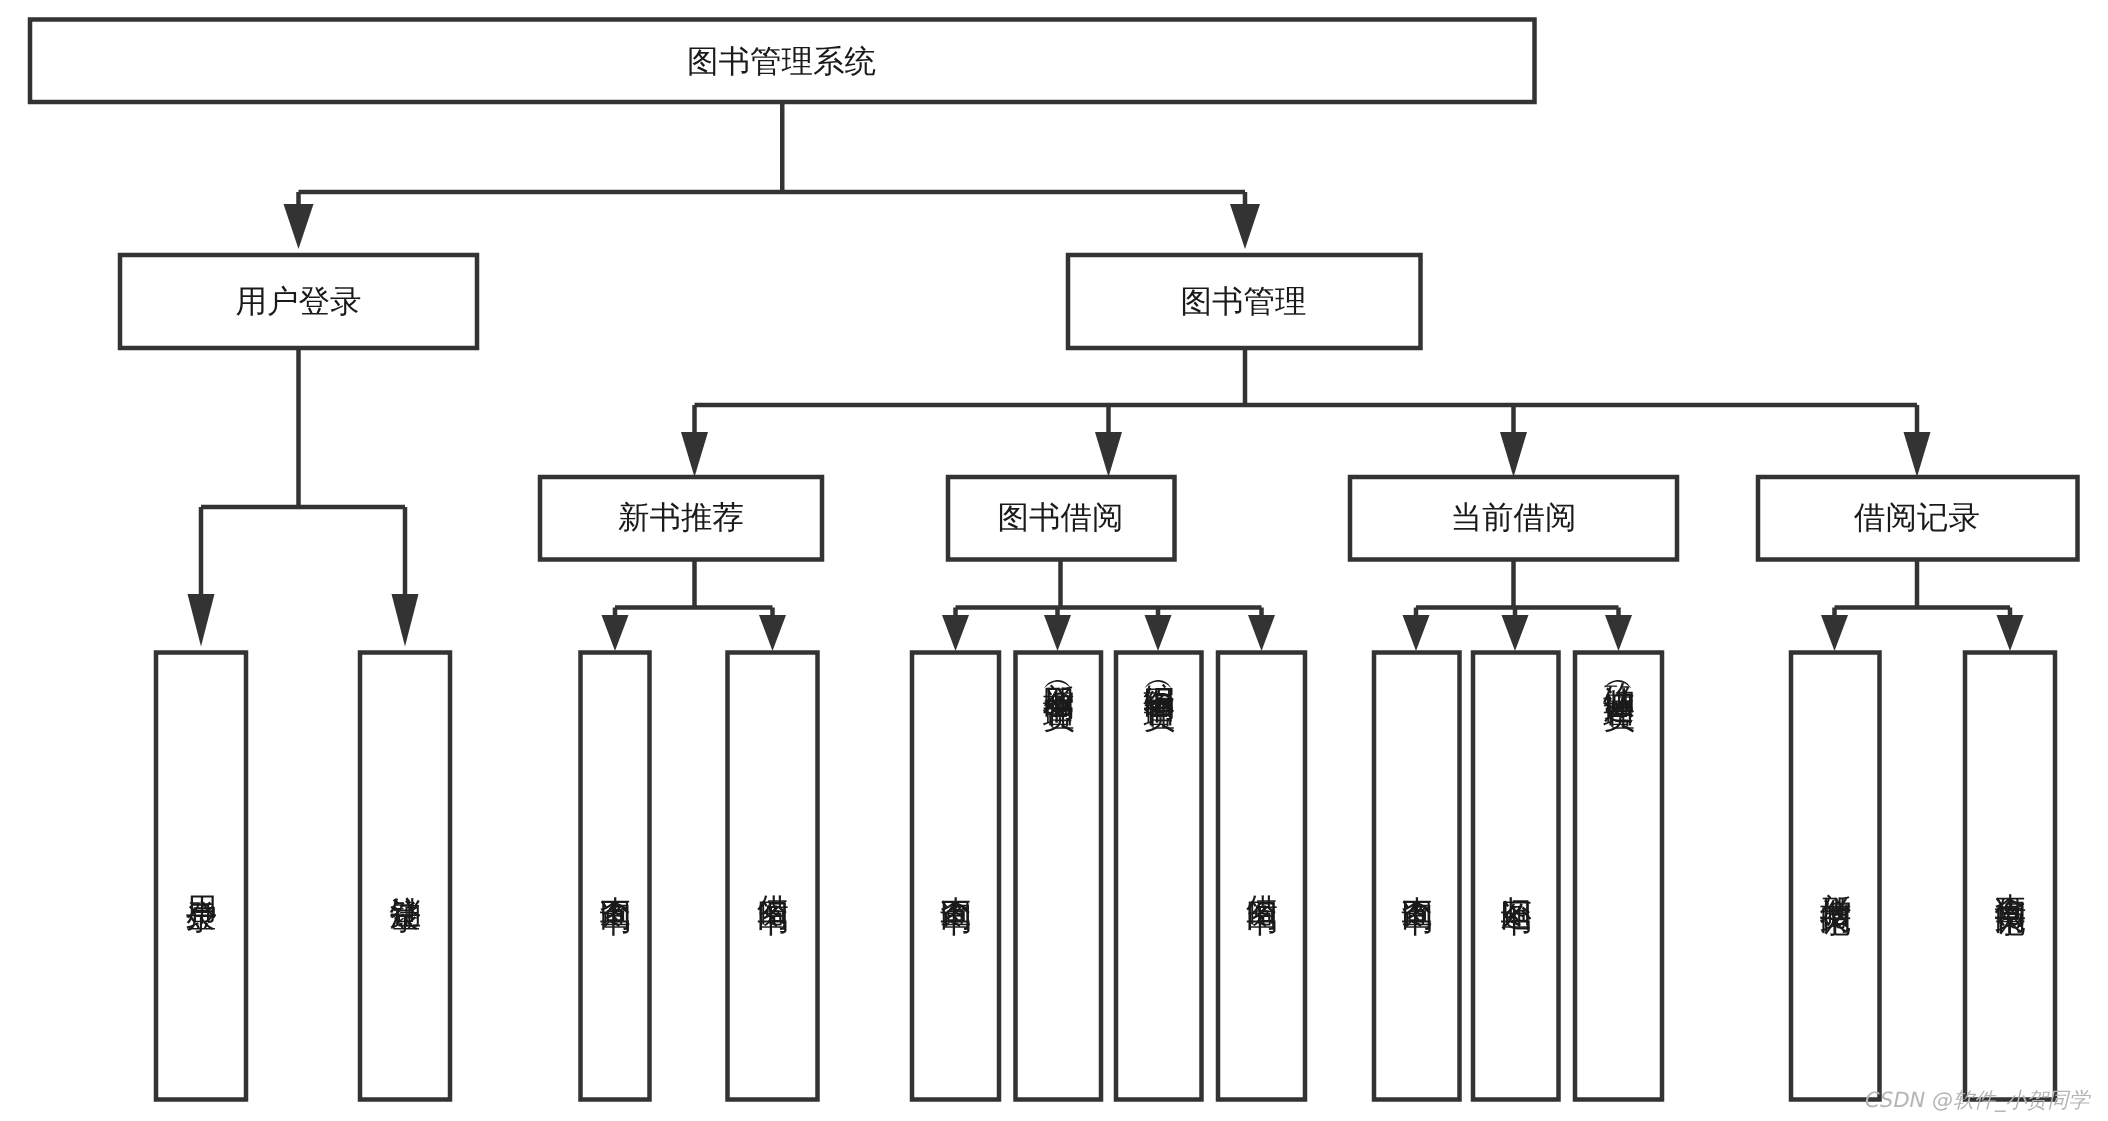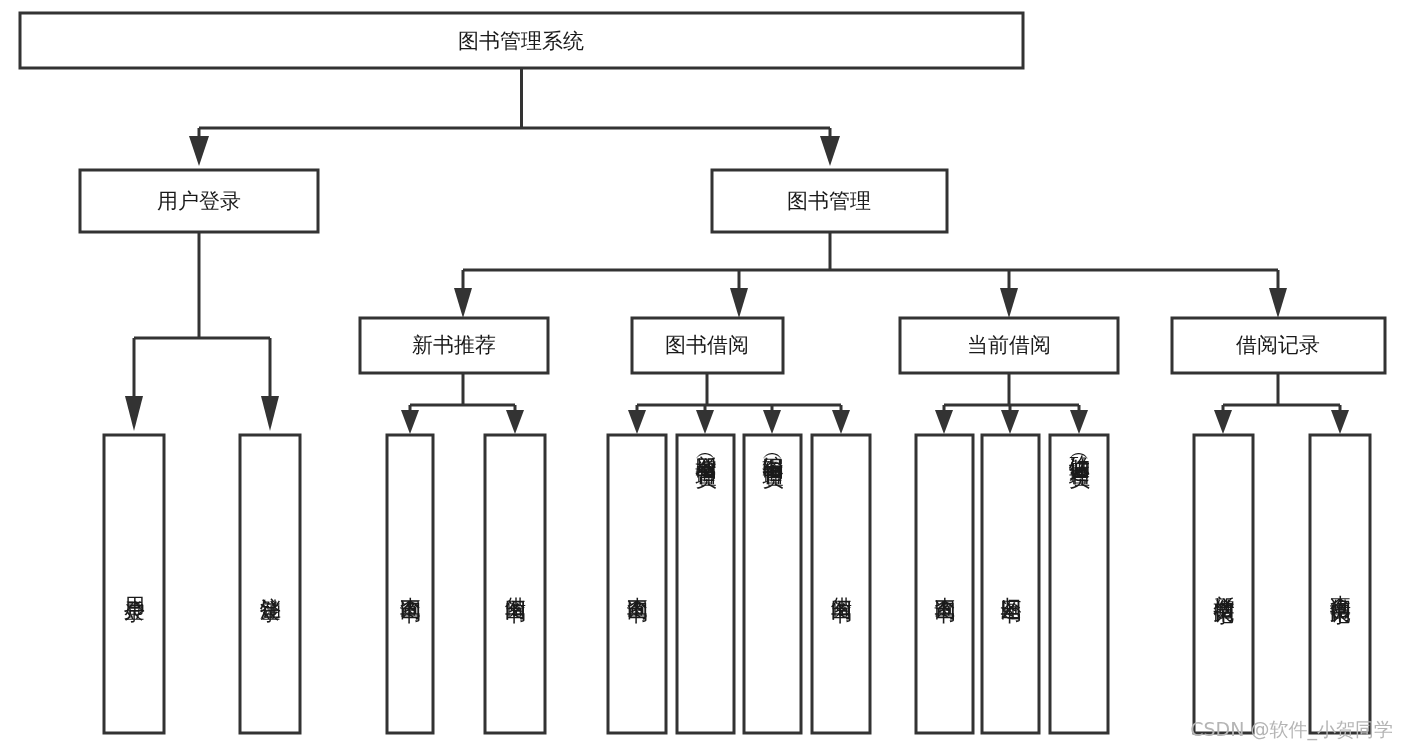--- a/index.html
+++ b/index.html
@@ -63,24 +63,25 @@
     color: #1a1a1a;
     letter-spacing: 2px;
     white-space: nowrap;
     text-align: center;
   }
   .watermark {
     position: absolute;
     right: 12px;
     bottom: 4px;
     font-family: "DejaVu Sans", "Liberation Sans", sans-serif;
-    font-size: 19px;
+    font-size: 14px;
     color: #b5b5b5;
     white-space: nowrap;
     pointer-events: none;
+    font-style: italic;
   }
 </style>
 </head>
 <body>
 
 <div id="diagram-root">
 
   <svg class="flow" viewBox="0 0 1405 747" xmlns="http://www.w3.org/2000/svg">
 
     <g>

